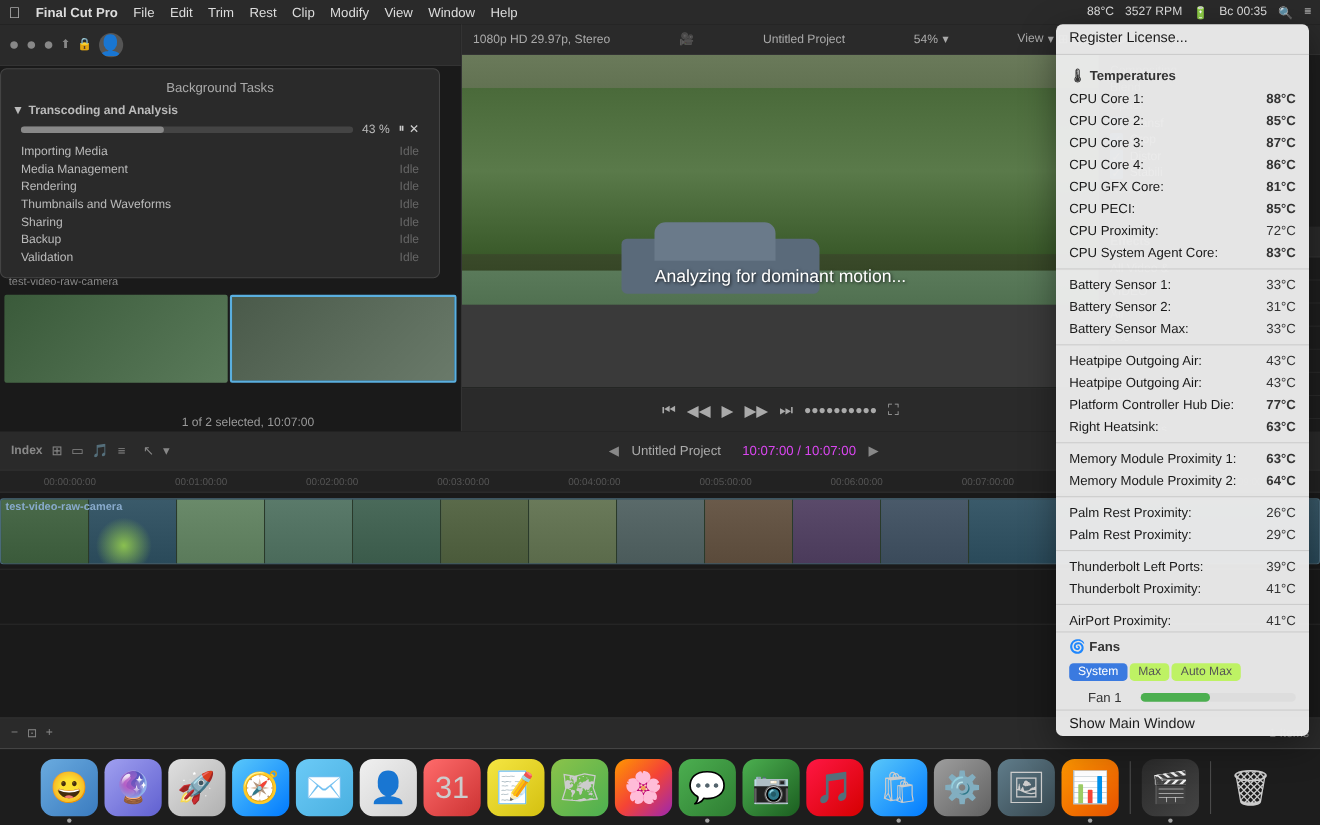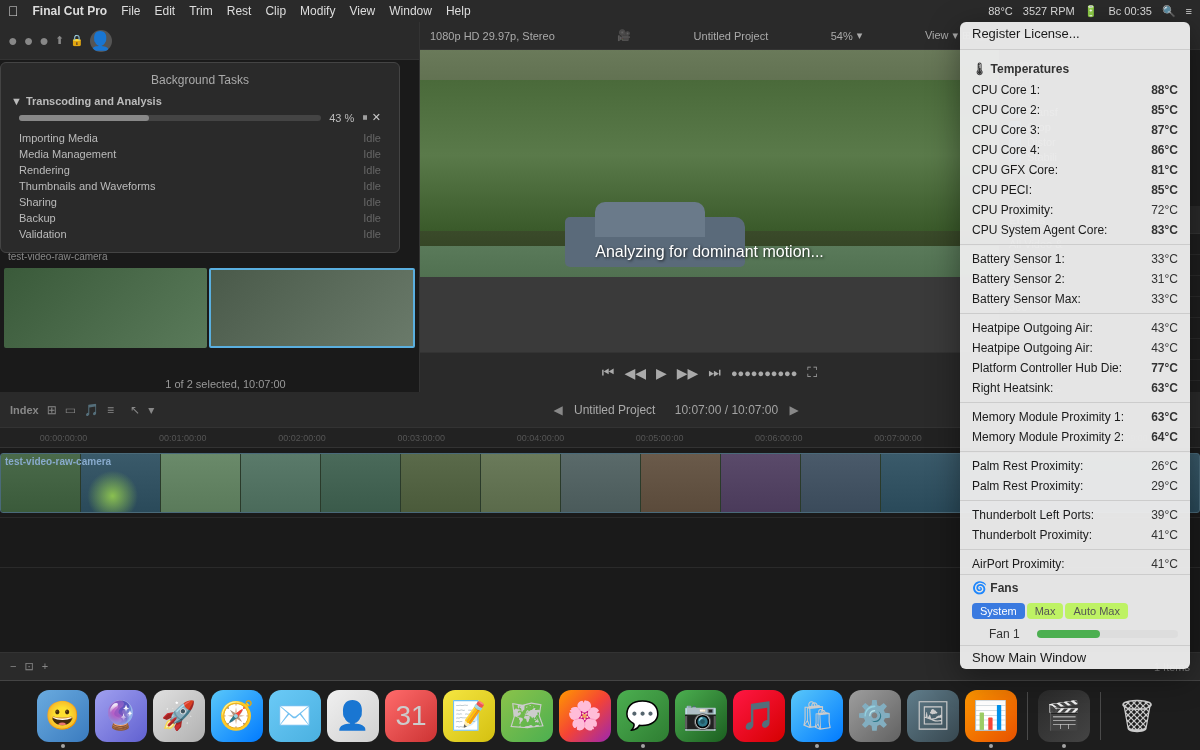--- a/index.html
+++ b/index.html
@@ -411,21 +411,21 @@
       <span style="font-size:11px; color:#888; font-weight:bold;">Index</span>
       <span style="color:#888;">⊞</span>
       <span style="color:#888;">▭</span>
       <span style="color:#888;">🎵</span>
       <span style="color:#888;">≡</span>
       <span style="color:#888; margin-left:8px;">↖</span>
       <span style="color:#888;">▾</span>
       <div style="flex:1; text-align:center;">
         <span style="color:#888; cursor:pointer;">◀</span>
         <span style="color:#aaa; margin:0 8px;">Untitled Project</span>
-        <span style="color:#a3a3a3; margin:0 8px;">10:07:00 / 10:07:00</span>
+        <span style="color:#d946ef; margin:0 8px;">10:07:00 / 10:07:00</span>
         <span style="color:#888; cursor:pointer;">▶</span>
       </div>
     </div>
 
     <div class="timeline-ruler">
       <div class="ruler-marks">
         <span class="ruler-mark">00:00:00:00</span>
         <span class="ruler-mark">00:01:00:00</span>
         <span class="ruler-mark">00:02:00:00</span>
         <span class="ruler-mark">00:03:00:00</span>

